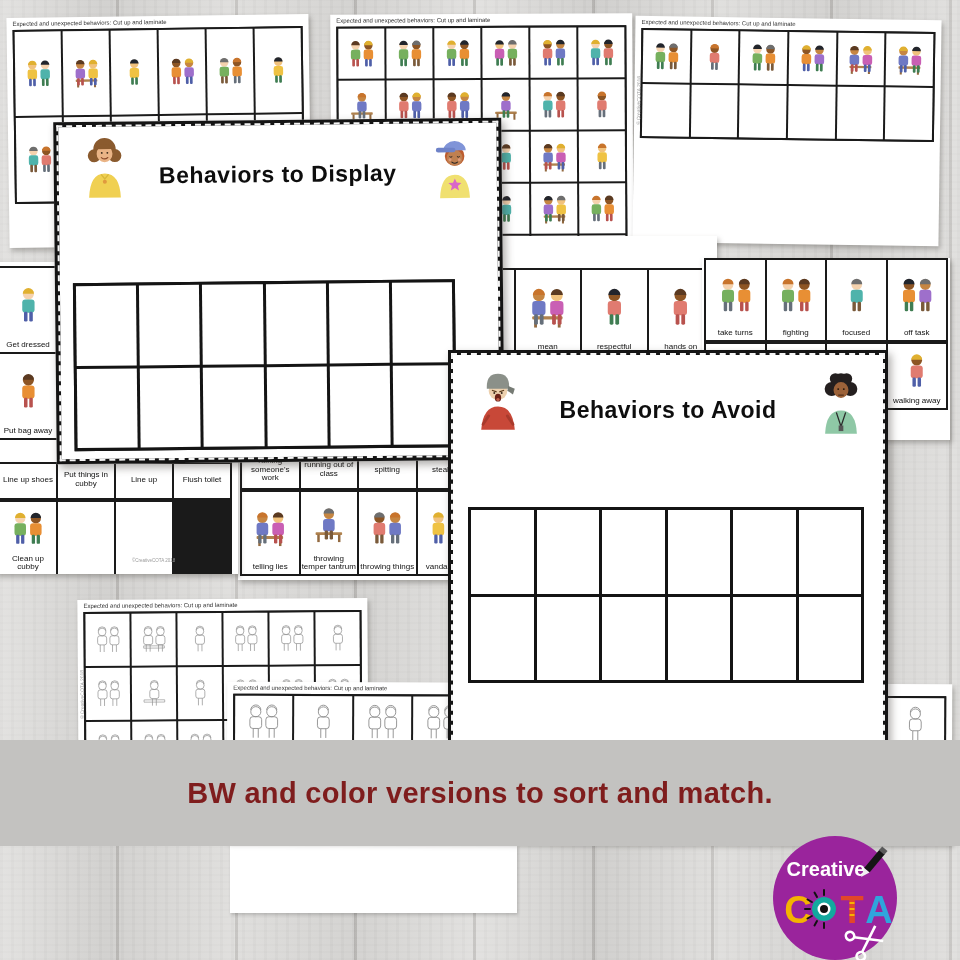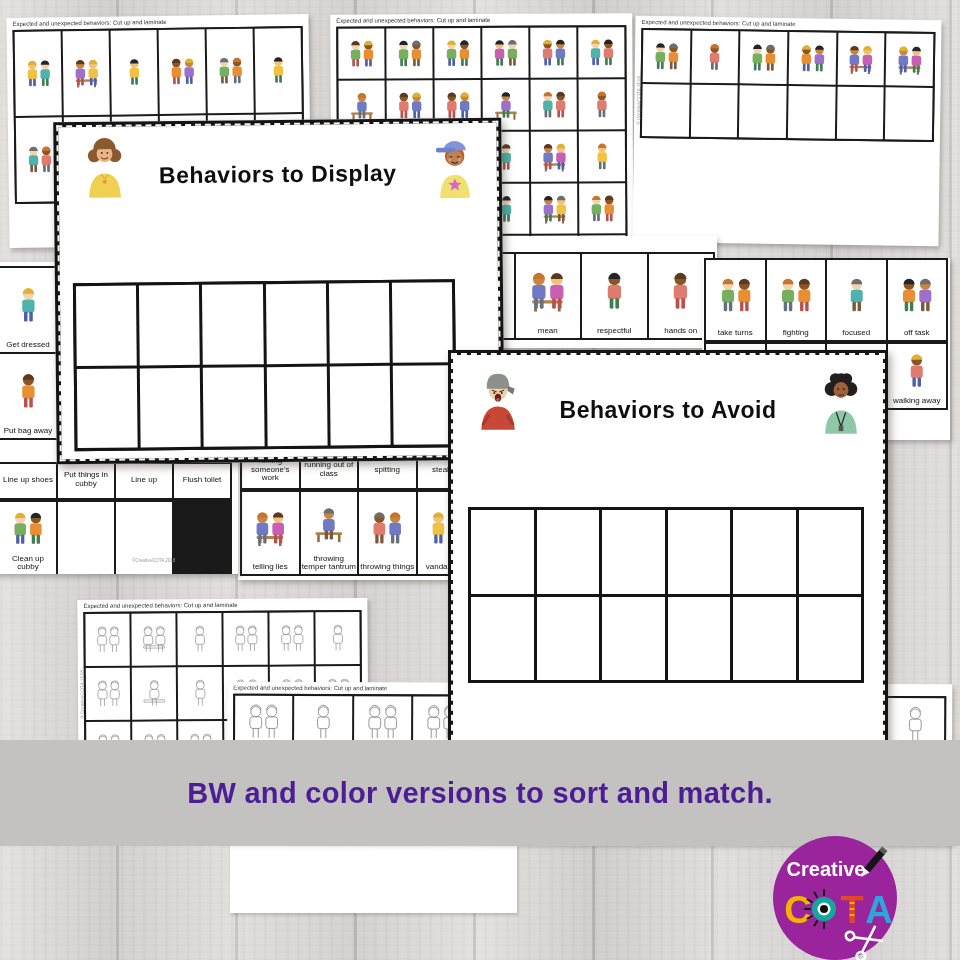--- a/index.html
+++ b/index.html
@@ -23,21 +23,21 @@
 .labels-only{justify-content:center}
 .vcopy{position:absolute;font-size:5px;color:#999;writing-mode:vertical-rl;transform:rotate(180deg)}
 .tinycopy{position:absolute;font-size:4.5px;color:#9a9a9a}
 .mat{position:absolute;background:#fff;border:5px solid #141414;outline:2px dashed #f4f4f4;outline-offset:-5px;box-shadow:3px 4px 8px rgba(60,55,50,.42)}
 .mat-title{position:absolute;left:0;width:100%;text-align:center;font-size:23px;font-weight:700;letter-spacing:.5px;color:#0e0e0e}
 .mat-char{position:absolute}
 .matgrid{position:absolute;display:grid;grid-template-columns:repeat(6,1fr);grid-template-rows:repeat(2,1fr);gap:3px;background:#141414;border:3px solid #141414}
 .mcell{background:#fff}
 .mat-copy{position:absolute;right:12px;bottom:3px;font-size:6px;color:#8a8a8a}
 .banner{position:absolute;left:0;top:740px;width:960px;height:106px;background:#c3c2c0;z-index:20;display:flex;align-items:center;justify-content:center}
-.banner-text{font-size:29px;font-weight:700;letter-spacing:.3px;color:#4c1d95}
+.banner-text{font-size:29px;font-weight:700;letter-spacing:.3px;color:#7f1d1d}
 .white-strip{position:absolute;left:230px;top:845px;width:287px;height:68px;background:#fff;z-index:3;box-shadow:1px 2px 3px rgba(0,0,0,.18)}
 .logo{position:absolute;left:760px;top:828px;z-index:30}
 
 #sheetA,#sheetB,#sheetC{z-index:1}
 #fragD,#fragE1,#fragE2,#sheetF{z-index:2}
 #bw1{z-index:4}#bw2{z-index:5}
 #matDisplay{z-index:6}#matAvoid{z-index:7}
 </style>
 </head>
 <body>
@@ -796,21 +796,21 @@
         <div class="cell"></div>
         <div class="cell"></div>
         <div class="cell"></div>
         <div class="cell"></div>
         <div class="cell"></div>
         <div class="cell"></div>
       </div>
     <div class="vcopy" style="left:1px;top:60px">©CreativeCOTA 2018</div>
   </div>
 
-  <div class="sheet" id="fragE1" style="left:445px;top:236px;width:272px;height:112px;padding-top:16px">
+  <div class="sheet" id="fragE1" style="left:445px;top:236px;width:272px;height:112px;padding-top:32px">
     <div class="cgrid tight" style="margin: 0px 2px; grid-template-columns: repeat(4, 1fr); grid-auto-rows: 84px;">
         <div class="cell">
           <div class="fig">
             <svg viewBox="0 0 60 46" preserveAspectRatio="xMidYMid meet">
               <rect x="14" y="33" width="32" height="3.5" rx="1" fill="#b0824e"></rect>
               <rect x="16" y="36" width="3" height="9" fill="#936a40"></rect>
               <rect x="41" y="36" width="3" height="9" fill="#936a40"></rect>
               <circle cx="30" cy="11" r="6.2" fill="#c68642"></circle>
               <path d="M23.6 10.5 a6.4 6.4 0 0 1 12.8 0" fill="#c8742c"></path>
               <rect x="23" y="17" width="14" height="15" rx="3.5" fill="#9e6fcb"></rect>

